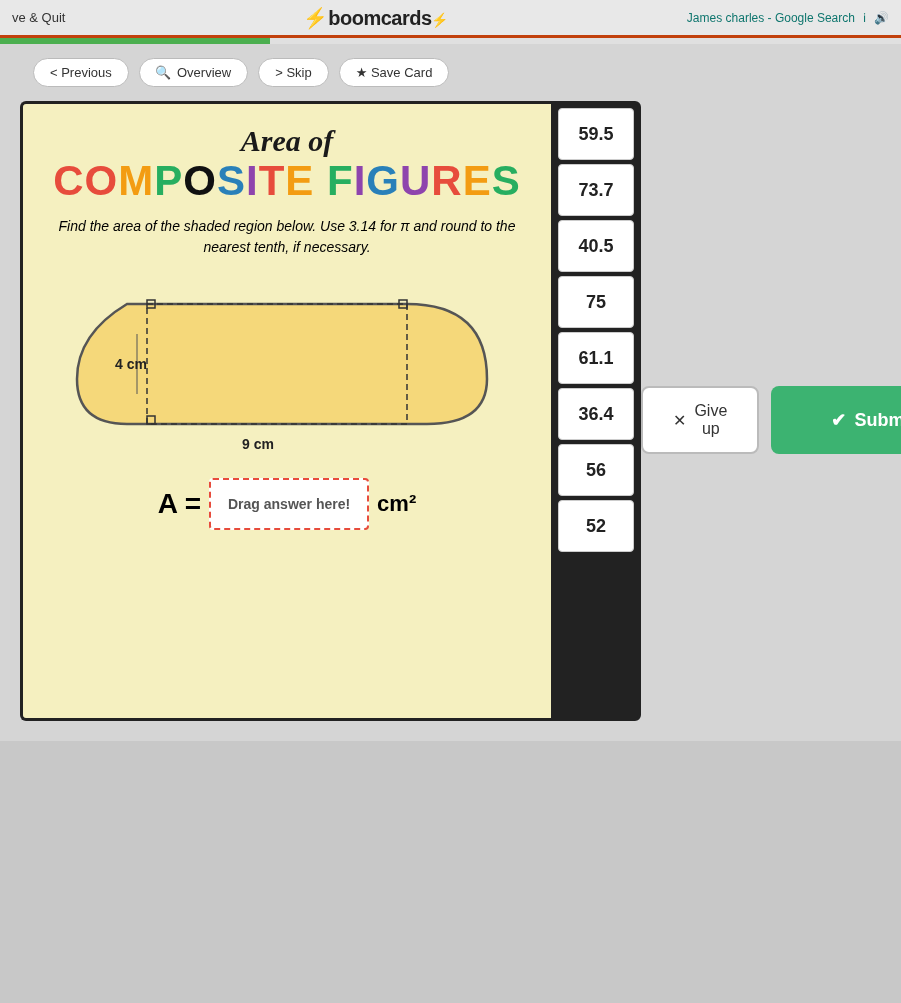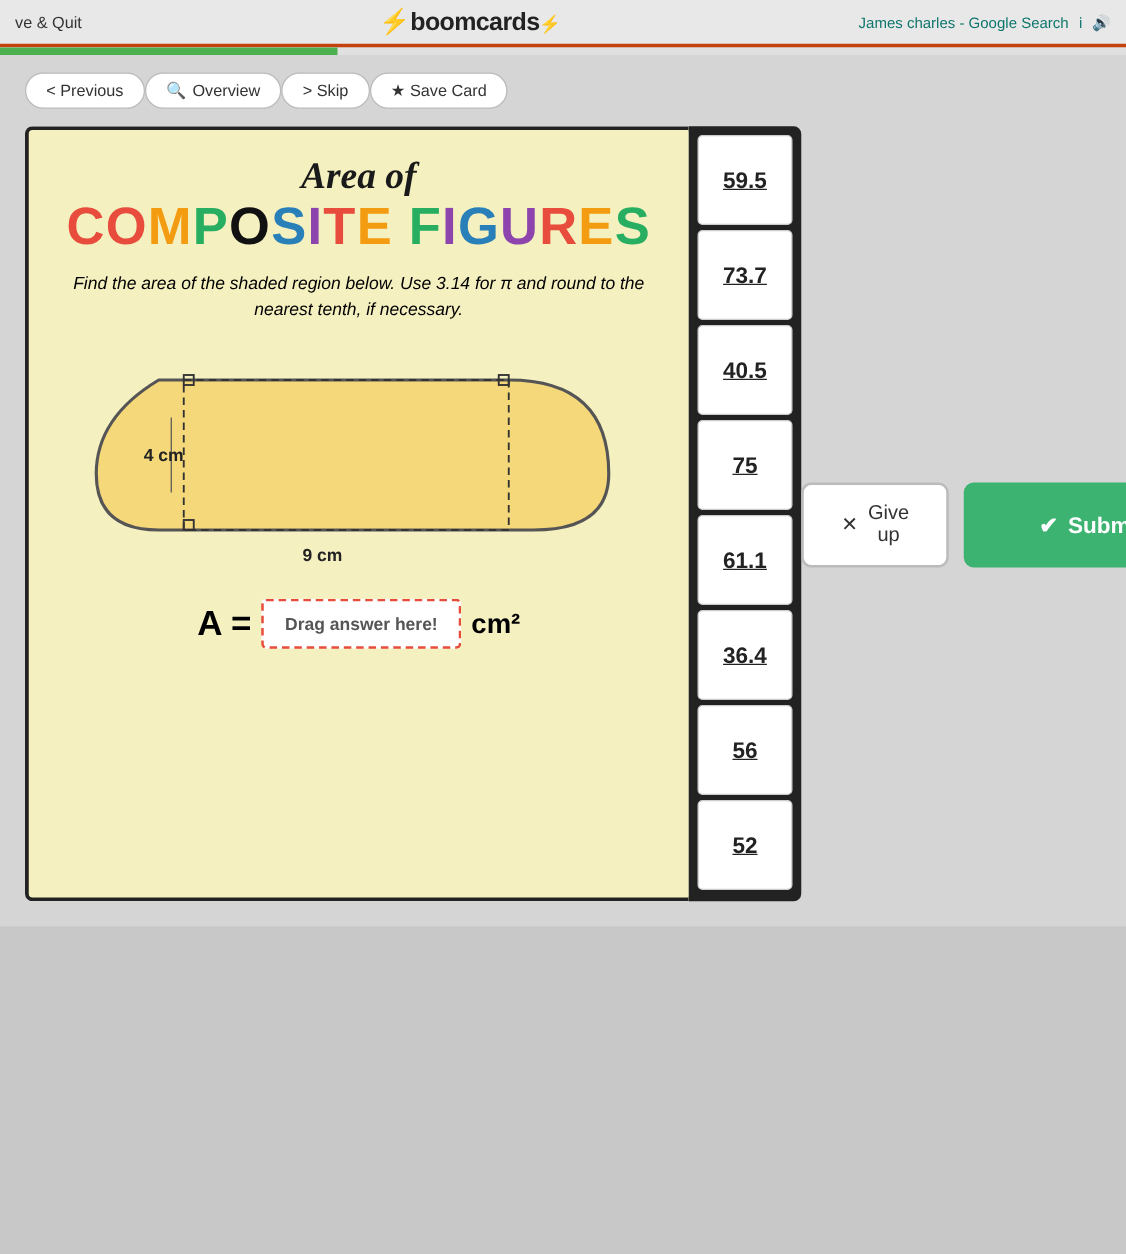--- a/index.html
+++ b/index.html
@@ -55,23 +55,24 @@
     }
     .progress-bar-fill {
       background: #4caf50;
       height: 6px;
       width: 30%;
     }
 
     
     .nav-row {
       background: #d5d5d5;
-      padding: 14px 20px;
-      display: flex;
-      align-items: center;
+      padding: 14px 33px;
+      display: flex;
+      align-items: center;
+      gap: 10px;
     }
     .nav-btn {
       background: white;
       border: 1px solid #bbb;
       border-radius: 20px;
       padding: 6px 16px;
       font-size: 13px;
       color: #333;
       cursor: pointer;
       display: flex;
@@ -150,21 +151,21 @@
       justify-content: center;
       gap: 8px;
       margin-top: 10px;
       font-size: 28px;
       font-weight: bold;
     }
     .drag-drop-box {
       border: 2px dashed #e74c3c;
       border-radius: 4px;
       width: 160px;
-      height: 40px;
+      height: 52px;
       display: flex;
       align-items: center;
       justify-content: center;
       background: white;
       font-size: 14px;
       color: #555;
       cursor: pointer;
       text-align: center;
     }
     .unit-label {
@@ -179,29 +180,28 @@
       width: 90px;
       display: flex;
       flex-direction: column;
       padding: 4px;
       gap: 4px;
     }
     .answer-option {
       background: white;
       border: 1px solid #ccc;
       border-radius: 4px;
-      height: 72px;
+      height: 52px;
       display: flex;
       align-items: center;
       justify-content: center;
       font-size: 18px;
       font-weight: bold;
       color: #222;
       cursor: pointer;
-      text-decoration: underline;
     }
 
     
     .bottom-buttons {
       display: flex;
       gap: 12px;
       margin-top: 18px;
       justify-content: center;
       width: 100%;
       max-width: 860px;

